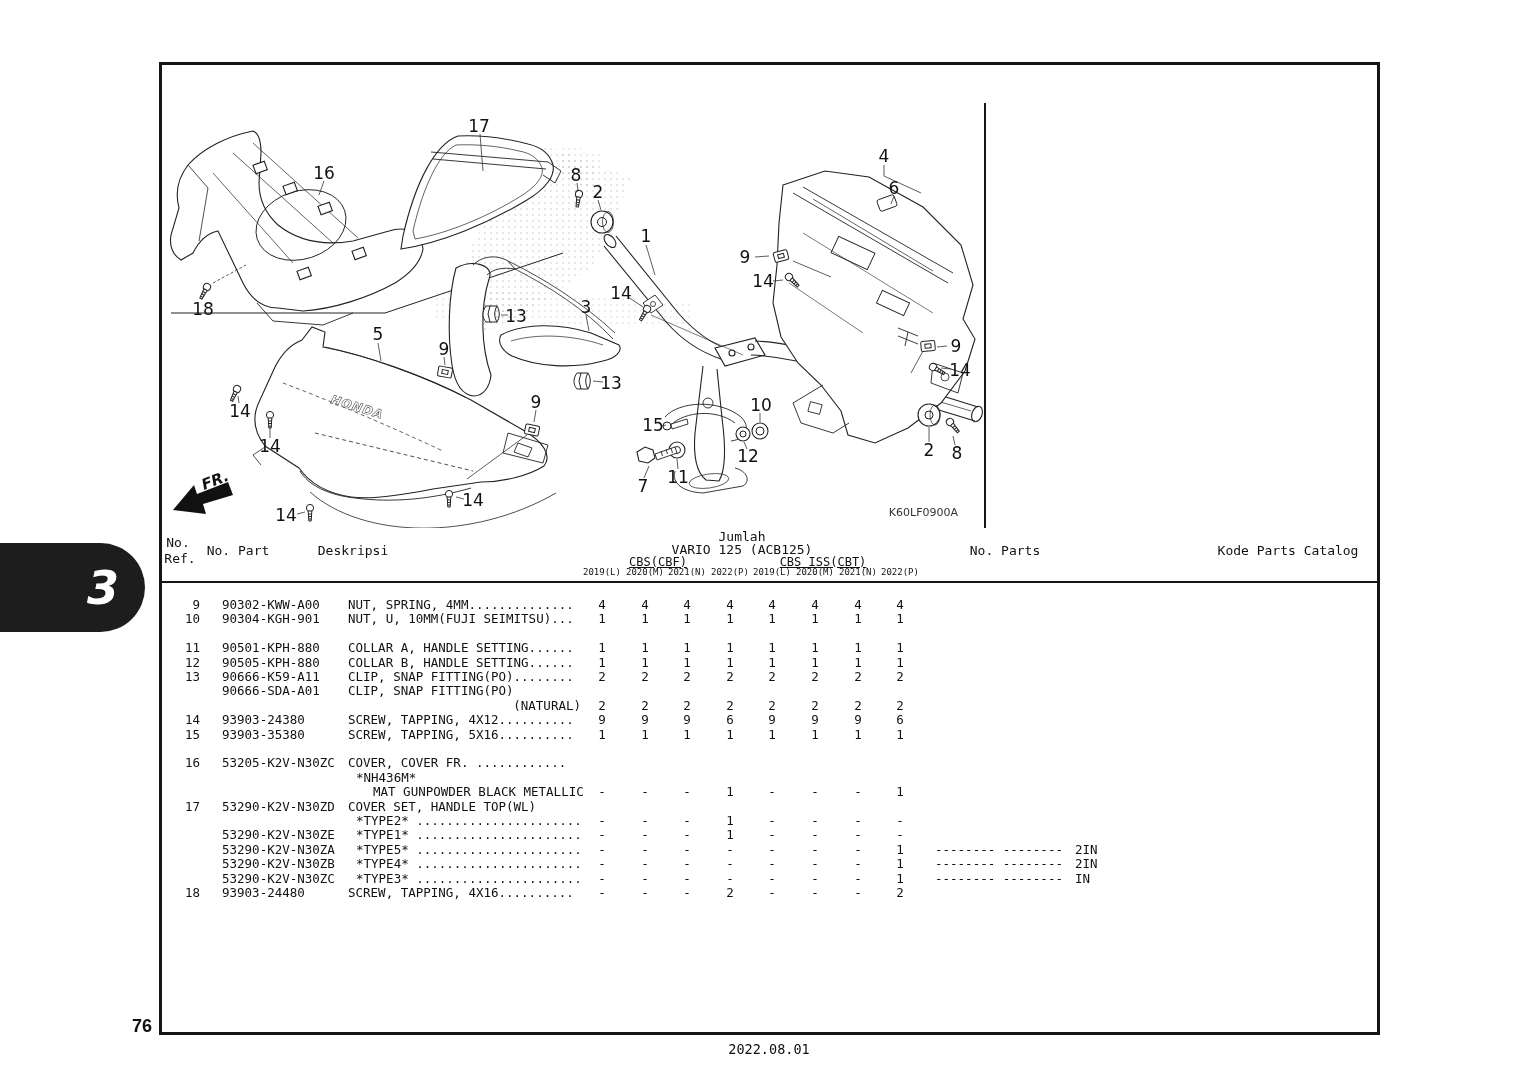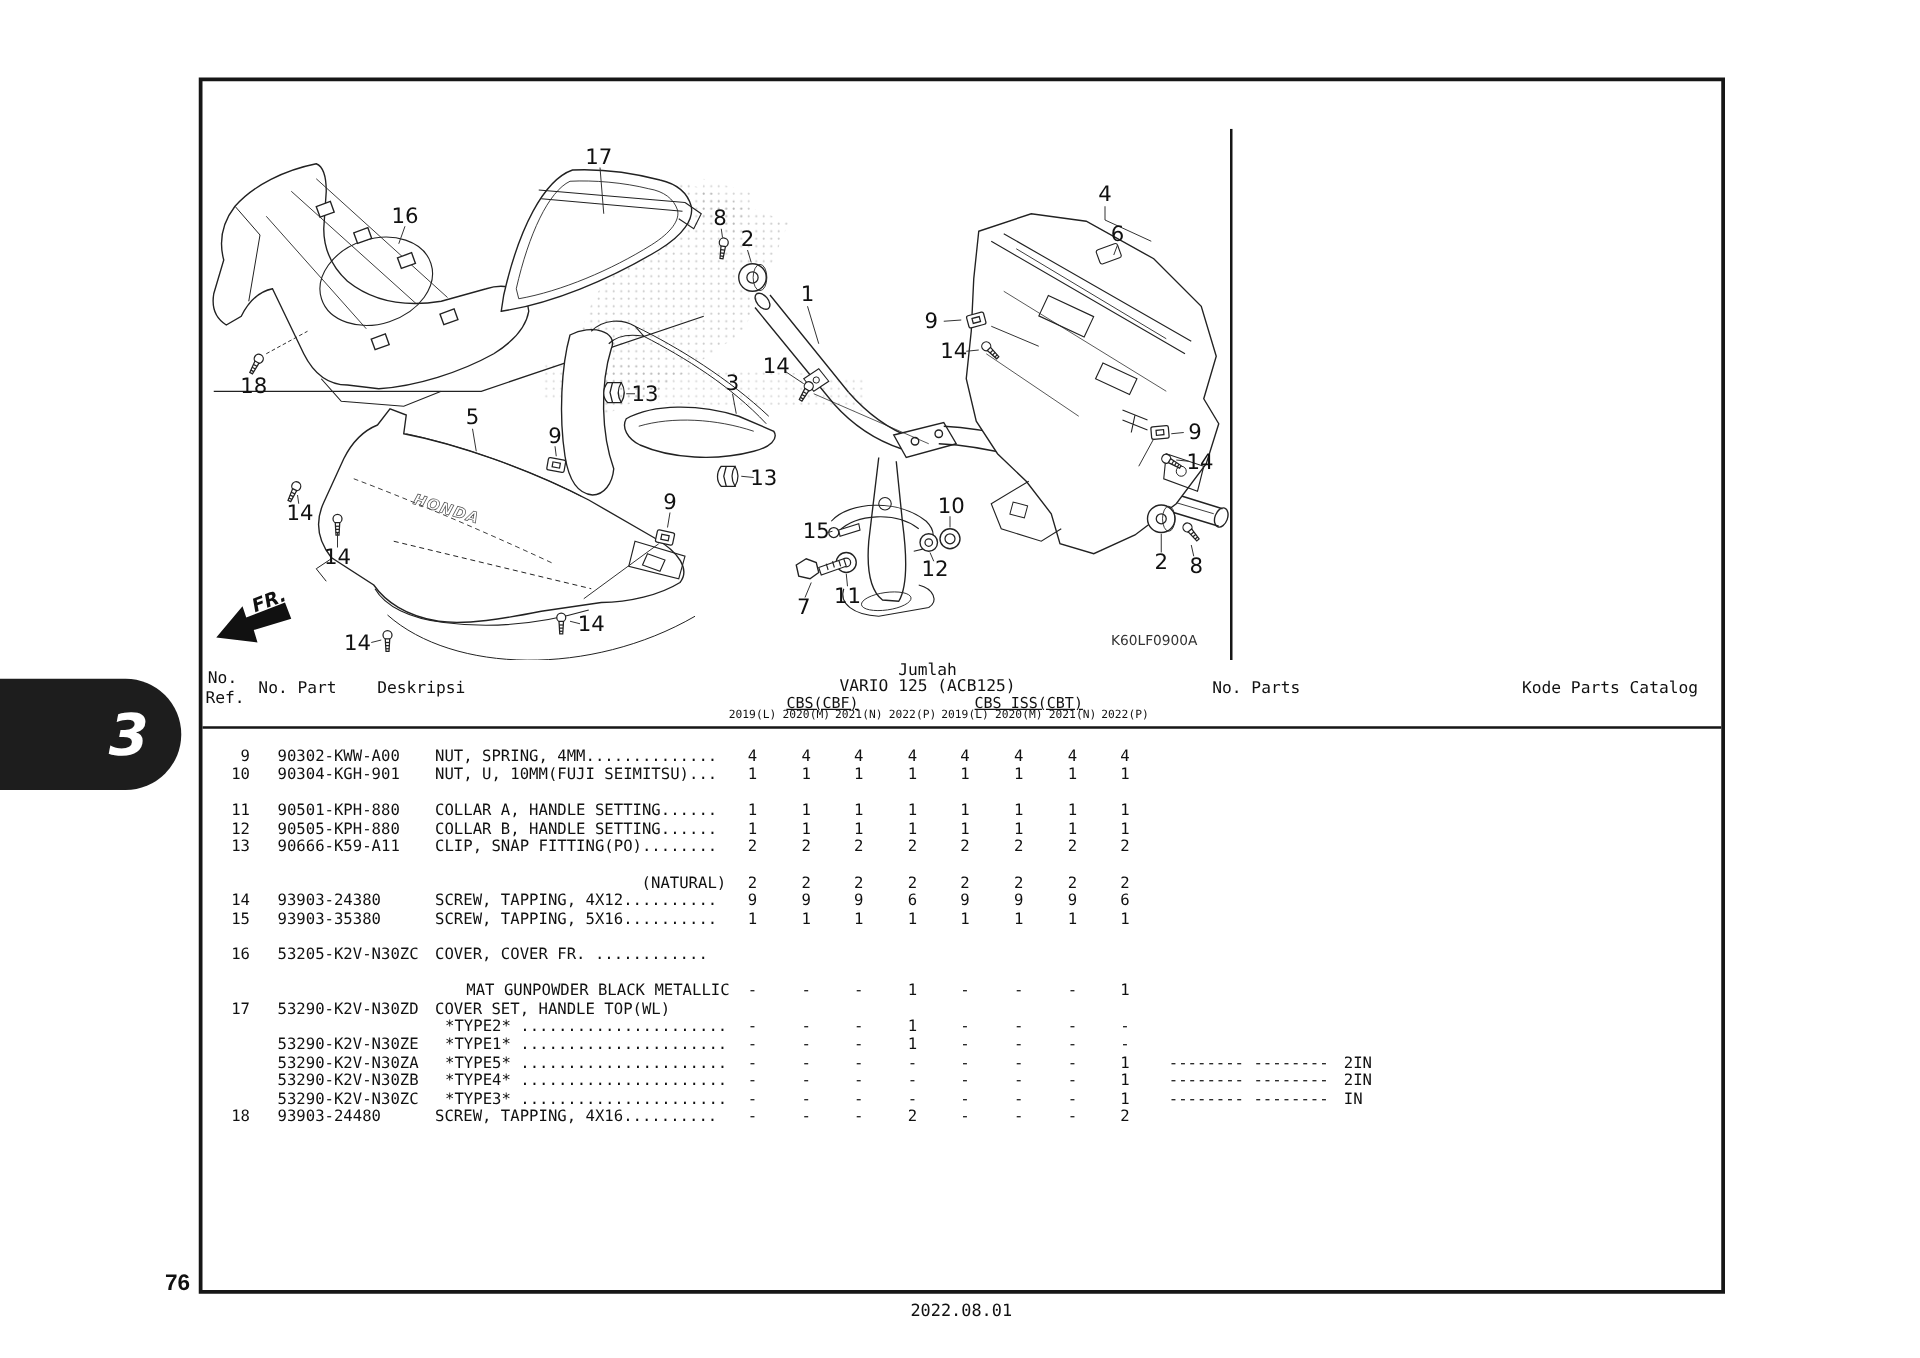--- a/index.html
+++ b/index.html
@@ -276,21 +276,21 @@
           <text x="926" y="447">2</text>
           <text x="954" y="450">8</text>
         </g>
     </svg>
   </div>
 
   <div class="thead">
     <span style="left:16px;top:7px">No.</span>
     <span style="left:18px;top:23px">Ref.</span>
     <span style="left:76px;top:15px">No. Part</span>
-    <span style="left:175px;top:15px">Deskripsi</span>
+    <span style="left:191px;top:15px">Deskripsi</span>
     <span style="left:580px;top:1px">Jumlah</span>
     <span style="left:580px;top:14px">VARIO 125 (ACB125)</span>
     <span class="th-s" style="left:496px;top:27px">CBS(CBF)</span>
     <span class="th-s" style="left:661px;top:27px">CBS ISS(CBT)</span>
     <span style="left:843px;top:15px">No. Parts</span>
     <span style="left:1126px;top:15px">Kode Parts Catalog</span>
     <div class="yearrow">
         <span style="left: 440px;">2019(L)</span>
         <span style="left: 483px;">2020(M)</span>
         <span style="left: 525px;">2021(N)</span>
@@ -301,24 +301,26 @@
         <span style="left: 738px;">2022(P)</span>
       </div>
   </div>
 
   <div class="tbody">
       <div class="trow" style="top: 17px;"><span class="c-ref">9</span><span class="c-part">90302-KWW-A00</span><span class="c-desc" style="left: 186px;">NUT, SPRING, 4MM..............</span><span class="c-qty" style="left: 425px;">4</span><span class="c-qty" style="left: 468px;">4</span><span class="c-qty" style="left: 510px;">4</span><span class="c-qty" style="left: 553px;">4</span><span class="c-qty" style="left: 595px;">4</span><span class="c-qty" style="left: 638px;">4</span><span class="c-qty" style="left: 681px;">4</span><span class="c-qty" style="left: 723px;">4</span></div>
       <div class="trow" style="top: 31.4px;"><span class="c-ref">10</span><span class="c-part">90304-KGH-901</span><span class="c-desc" style="left: 186px;">NUT, U, 10MM(FUJI SEIMITSU)...</span><span class="c-qty" style="left: 425px;">1</span><span class="c-qty" style="left: 468px;">1</span><span class="c-qty" style="left: 510px;">1</span><span class="c-qty" style="left: 553px;">1</span><span class="c-qty" style="left: 595px;">1</span><span class="c-qty" style="left: 638px;">1</span><span class="c-qty" style="left: 681px;">1</span><span class="c-qty" style="left: 723px;">1</span></div>
       <div class="trow" style="top: 60.2px;"><span class="c-ref">11</span><span class="c-part">90501-KPH-880</span><span class="c-desc" style="left: 186px;">COLLAR A, HANDLE SETTING......</span><span class="c-qty" style="left: 425px;">1</span><span class="c-qty" style="left: 468px;">1</span><span class="c-qty" style="left: 510px;">1</span><span class="c-qty" style="left: 553px;">1</span><span class="c-qty" style="left: 595px;">1</span><span class="c-qty" style="left: 638px;">1</span><span class="c-qty" style="left: 681px;">1</span><span class="c-qty" style="left: 723px;">1</span></div>
       <div class="trow" style="top: 74.6px;"><span class="c-ref">12</span><span class="c-part">90505-KPH-880</span><span class="c-desc" style="left: 186px;">COLLAR B, HANDLE SETTING......</span><span class="c-qty" style="left: 425px;">1</span><span class="c-qty" style="left: 468px;">1</span><span class="c-qty" style="left: 510px;">1</span><span class="c-qty" style="left: 553px;">1</span><span class="c-qty" style="left: 595px;">1</span><span class="c-qty" style="left: 638px;">1</span><span class="c-qty" style="left: 681px;">1</span><span class="c-qty" style="left: 723px;">1</span></div>
       <div class="trow" style="top: 89px;"><span class="c-ref">13</span><span class="c-part">90666-K59-A11</span><span class="c-desc" style="left: 186px;">CLIP, SNAP FITTING(PO)........</span><span class="c-qty" style="left: 425px;">2</span><span class="c-qty" style="left: 468px;">2</span><span class="c-qty" style="left: 510px;">2</span><span class="c-qty" style="left: 553px;">2</span><span class="c-qty" style="left: 595px;">2</span><span class="c-qty" style="left: 638px;">2</span><span class="c-qty" style="left: 681px;">2</span><span class="c-qty" style="left: 723px;">2</span></div>
+      <div class="trow" style="top: 103.4px;"><span class="c-part">90666-SDA-A01</span><span class="c-desc" style="left: 186px;">CLIP, SNAP FITTING(PO)</span></div>
       <div class="trow" style="top: 117.8px;"><span class="c-desc" style="left: 186px; width: 233px; text-align: right;">(NATURAL)</span><span class="c-qty" style="left: 425px;">2</span><span class="c-qty" style="left: 468px;">2</span><span class="c-qty" style="left: 510px;">2</span><span class="c-qty" style="left: 553px;">2</span><span class="c-qty" style="left: 595px;">2</span><span class="c-qty" style="left: 638px;">2</span><span class="c-qty" style="left: 681px;">2</span><span class="c-qty" style="left: 723px;">2</span></div>
       <div class="trow" style="top: 132.2px;"><span class="c-ref">14</span><span class="c-part">93903-24380</span><span class="c-desc" style="left: 186px;">SCREW, TAPPING, 4X12..........</span><span class="c-qty" style="left: 425px;">9</span><span class="c-qty" style="left: 468px;">9</span><span class="c-qty" style="left: 510px;">9</span><span class="c-qty" style="left: 553px;">6</span><span class="c-qty" style="left: 595px;">9</span><span class="c-qty" style="left: 638px;">9</span><span class="c-qty" style="left: 681px;">9</span><span class="c-qty" style="left: 723px;">6</span></div>
       <div class="trow" style="top: 146.6px;"><span class="c-ref">15</span><span class="c-part">93903-35380</span><span class="c-desc" style="left: 186px;">SCREW, TAPPING, 5X16..........</span><span class="c-qty" style="left: 425px;">1</span><span class="c-qty" style="left: 468px;">1</span><span class="c-qty" style="left: 510px;">1</span><span class="c-qty" style="left: 553px;">1</span><span class="c-qty" style="left: 595px;">1</span><span class="c-qty" style="left: 638px;">1</span><span class="c-qty" style="left: 681px;">1</span><span class="c-qty" style="left: 723px;">1</span></div>
       <div class="trow" style="top: 175.4px;"><span class="c-ref">16</span><span class="c-part">53205-K2V-N30ZC</span><span class="c-desc" style="left: 186px;">COVER, COVER FR. ............</span></div>
+      <div class="trow" style="top: 189.8px;"><span class="c-desc" style="left: 194px;">*NH436M*</span></div>
       <div class="trow" style="top: 204.2px;"><span class="c-desc" style="left: 211px;">MAT GUNPOWDER BLACK METALLIC</span><span class="c-qty" style="left: 425px;">-</span><span class="c-qty" style="left: 468px;">-</span><span class="c-qty" style="left: 510px;">-</span><span class="c-qty" style="left: 553px;">1</span><span class="c-qty" style="left: 595px;">-</span><span class="c-qty" style="left: 638px;">-</span><span class="c-qty" style="left: 681px;">-</span><span class="c-qty" style="left: 723px;">1</span></div>
       <div class="trow" style="top: 218.6px;"><span class="c-ref">17</span><span class="c-part">53290-K2V-N30ZD</span><span class="c-desc" style="left: 186px;">COVER SET, HANDLE TOP(WL)</span></div>
       <div class="trow" style="top: 233px;"><span class="c-desc" style="left: 194px;">*TYPE2* ......................</span><span class="c-qty" style="left: 425px;">-</span><span class="c-qty" style="left: 468px;">-</span><span class="c-qty" style="left: 510px;">-</span><span class="c-qty" style="left: 553px;">1</span><span class="c-qty" style="left: 595px;">-</span><span class="c-qty" style="left: 638px;">-</span><span class="c-qty" style="left: 681px;">-</span><span class="c-qty" style="left: 723px;">-</span></div>
       <div class="trow" style="top: 247.4px;"><span class="c-part">53290-K2V-N30ZE</span><span class="c-desc" style="left: 194px;">*TYPE1* ......................</span><span class="c-qty" style="left: 425px;">-</span><span class="c-qty" style="left: 468px;">-</span><span class="c-qty" style="left: 510px;">-</span><span class="c-qty" style="left: 553px;">1</span><span class="c-qty" style="left: 595px;">-</span><span class="c-qty" style="left: 638px;">-</span><span class="c-qty" style="left: 681px;">-</span><span class="c-qty" style="left: 723px;">-</span></div>
       <div class="trow" style="top: 261.8px;"><span class="c-part">53290-K2V-N30ZA</span><span class="c-desc" style="left: 194px;">*TYPE5* ......................</span><span class="c-qty" style="left: 425px;">-</span><span class="c-qty" style="left: 468px;">-</span><span class="c-qty" style="left: 510px;">-</span><span class="c-qty" style="left: 553px;">-</span><span class="c-qty" style="left: 595px;">-</span><span class="c-qty" style="left: 638px;">-</span><span class="c-qty" style="left: 681px;">-</span><span class="c-qty" style="left: 723px;">1</span><span class="c-seri">-------- --------</span><span class="c-kode">2IN</span></div>
       <div class="trow" style="top: 276.2px;"><span class="c-part">53290-K2V-N30ZB</span><span class="c-desc" style="left: 194px;">*TYPE4* ......................</span><span class="c-qty" style="left: 425px;">-</span><span class="c-qty" style="left: 468px;">-</span><span class="c-qty" style="left: 510px;">-</span><span class="c-qty" style="left: 553px;">-</span><span class="c-qty" style="left: 595px;">-</span><span class="c-qty" style="left: 638px;">-</span><span class="c-qty" style="left: 681px;">-</span><span class="c-qty" style="left: 723px;">1</span><span class="c-seri">-------- --------</span><span class="c-kode">2IN</span></div>
       <div class="trow" style="top: 290.6px;"><span class="c-part">53290-K2V-N30ZC</span><span class="c-desc" style="left: 194px;">*TYPE3* ......................</span><span class="c-qty" style="left: 425px;">-</span><span class="c-qty" style="left: 468px;">-</span><span class="c-qty" style="left: 510px;">-</span><span class="c-qty" style="left: 553px;">-</span><span class="c-qty" style="left: 595px;">-</span><span class="c-qty" style="left: 638px;">-</span><span class="c-qty" style="left: 681px;">-</span><span class="c-qty" style="left: 723px;">1</span><span class="c-seri">-------- --------</span><span class="c-kode">IN</span></div>
       <div class="trow" style="top: 305px;"><span class="c-ref">18</span><span class="c-part">93903-24480</span><span class="c-desc" style="left: 186px;">SCREW, TAPPING, 4X16..........</span><span class="c-qty" style="left: 425px;">-</span><span class="c-qty" style="left: 468px;">-</span><span class="c-qty" style="left: 510px;">-</span><span class="c-qty" style="left: 553px;">2</span><span class="c-qty" style="left: 595px;">-</span><span class="c-qty" style="left: 638px;">-</span><span class="c-qty" style="left: 681px;">-</span><span class="c-qty" style="left: 723px;">2</span></div>
     </div>
 

